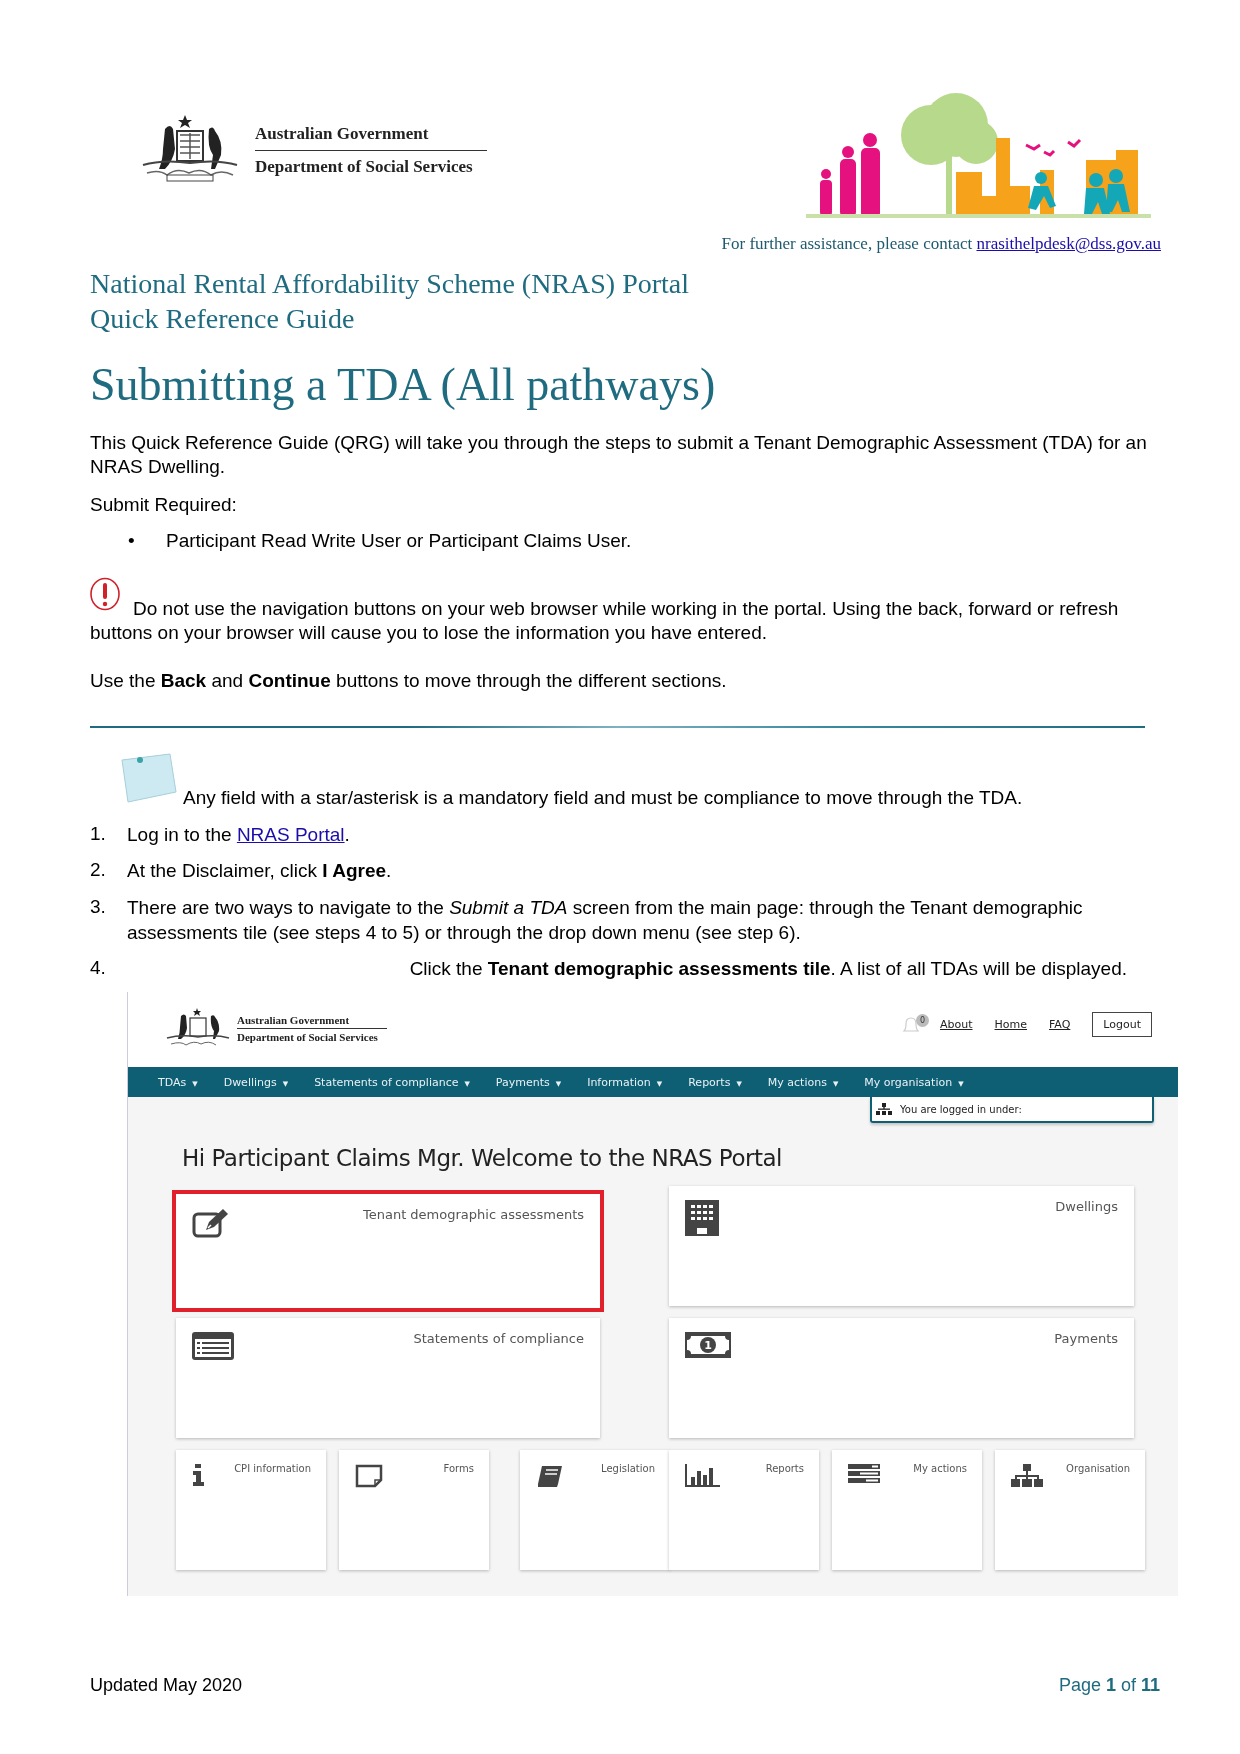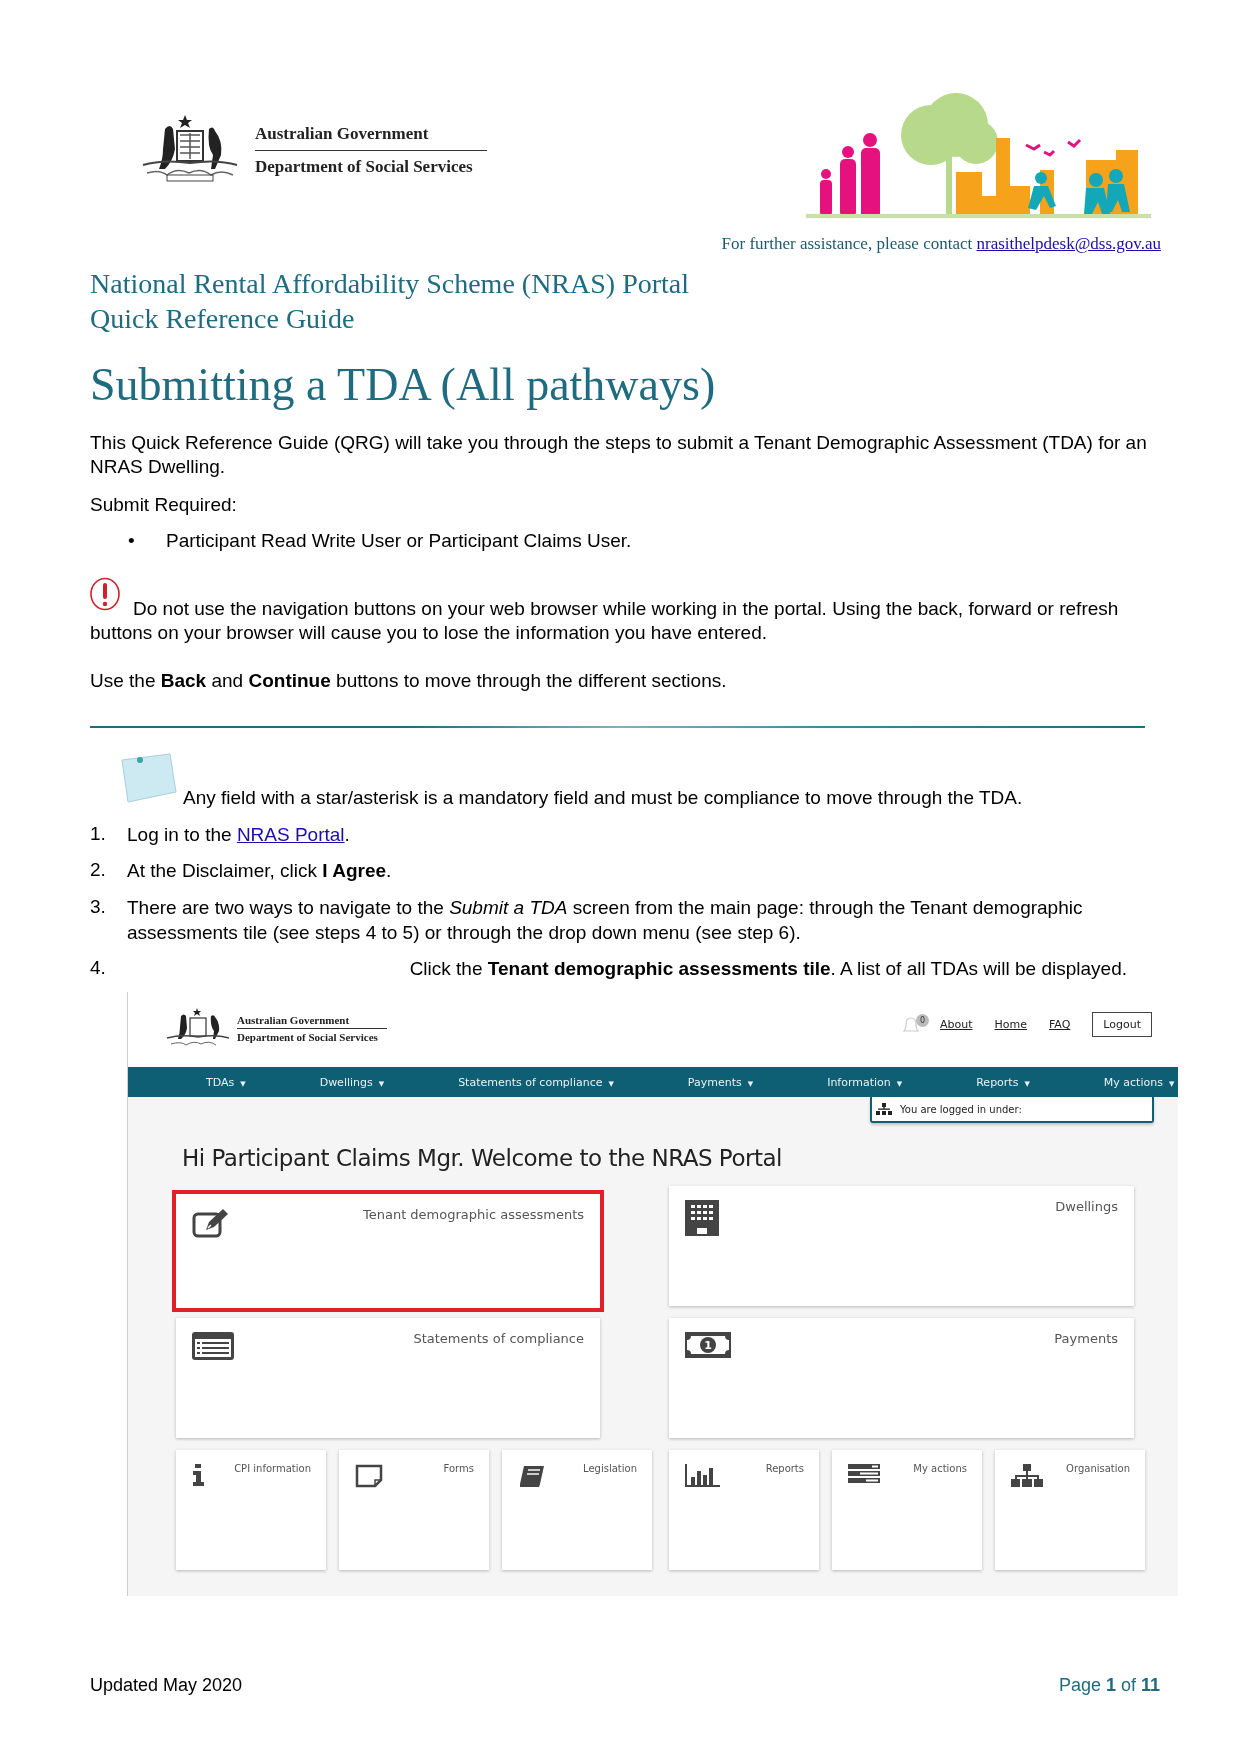--- a/index.html
+++ b/index.html
@@ -42,21 +42,21 @@
   .p-logo-text { margin-left: 4px; font-family: "Liberation Serif", serif; font-weight: bold; font-size: 11px; color: #222; }
   .p-logo-text .l1 { display: block; border-bottom: 1px solid #333; padding-bottom: 2px; width: 150px; }
   .p-logo-text .l2 { display: block; padding-top: 2px; }
   .p-toplinks { position: absolute; right: 26px; top: 20px; display: flex; align-items: center; font-family: "DejaVu Sans", sans-serif; font-size: 11px; color: #222; }
   .bell { width: 26px; height: 22px; position: relative; margin-right: 14px; }
   .bell .badge { position: absolute; right: -3px; top: 0; width: 13px; height: 13px; border-radius: 50%; background: #bbb; color: #333; font-size: 8px; line-height: 13px; text-align: center; }
   .p-link { margin-right: 22px; text-decoration: underline; }
   .logout { border: 1px solid #444; padding: 5px 10px; font-size: 11px; }
 
   .p-nav { position: absolute; left: 0; top: 75px; width: 100%; height: 30px; background: #0e5e74; display: flex; align-items: center; padding-left: 30px; font-family: "DejaVu Sans", sans-serif; font-size: 11px; color: #e8f2f5; }
-  .p-nav-item { margin-right: 26px; white-space: nowrap; margin-left: 48px; }
+  .p-nav-item { margin-right: 26px; white-space: nowrap; }
   .p-nav-item .caret { font-size: 7px; margin-left: 6px; }
 
   .logged-box { position: absolute; left: 742px; top: 105px; width: 284px; height: 26px; background: #fff; border: 2px solid #0e5e74; border-top: none; border-radius: 0 0 3px 3px; box-shadow: 0 2px 3px rgba(0,0,0,0.2); font-family: "DejaVu Sans", sans-serif; font-size: 10px; color: #222; display: flex; align-items: center; padding-left: 4px; }
   .logged-box svg { margin-right: 8px; }
 
   .welcome { position: absolute; left: 54px; top: 153px; font-family: "DejaVu Sans", sans-serif; font-size: 23px; color: #222; letter-spacing: -0.5px; }
 
   .tile { position: absolute; background: #fff; box-shadow: 0 1px 3px rgba(0,0,0,0.25); }
   .tile .t-label { position: absolute; right: 16px; top: 13px; font-family: "DejaVu Sans", sans-serif; font-size: 13px; color: #555; }
   .tile.small .t-label { font-size: 10px; right: 15px; top: 13px; }
@@ -294,21 +294,21 @@
     </svg>
     <span class="t-label">CPI information</span>
   </div>
   <div class="tile small" style="left:211px; top:458px; width:150px; height:120px;">
     <svg class="t-icon" width="28" height="24" viewBox="0 0 28 24">
       <path d="M2 2 h24 v14 l-6 6 h-18z" fill="none" stroke="#444" stroke-width="2.5"></path>
       <path d="M20 22 v-6 h6" fill="none" stroke="#444" stroke-width="1.5"></path>
     </svg>
     <span class="t-label">Forms</span>
   </div>
-  <div class="tile small" style="left:374px; top:458px; width:150px; height:120px;">
+  <div class="tile small" style="left:392px; top:458px; width:150px; height:120px;">
     <svg class="t-icon" width="28" height="24" viewBox="0 0 28 24">
       <path d="M6 2 h20 l-4 18 h-20z" fill="#444"></path>
       <path d="M2 20 h20 l-1 3 h-19z" fill="#444"></path>
       <rect x="10" y="5" width="12" height="2" fill="#ccc"></rect>
         <rect x="9" y="9" width="12" height="2" fill="#ccc"></rect>
     </svg>
     <span class="t-label">Legislation</span>
   </div>
   <div class="tile small" style="left:541px; top:458px; width:150px; height:120px;">
     <svg class="t-icon" width="36" height="24" viewBox="0 0 36 24">

